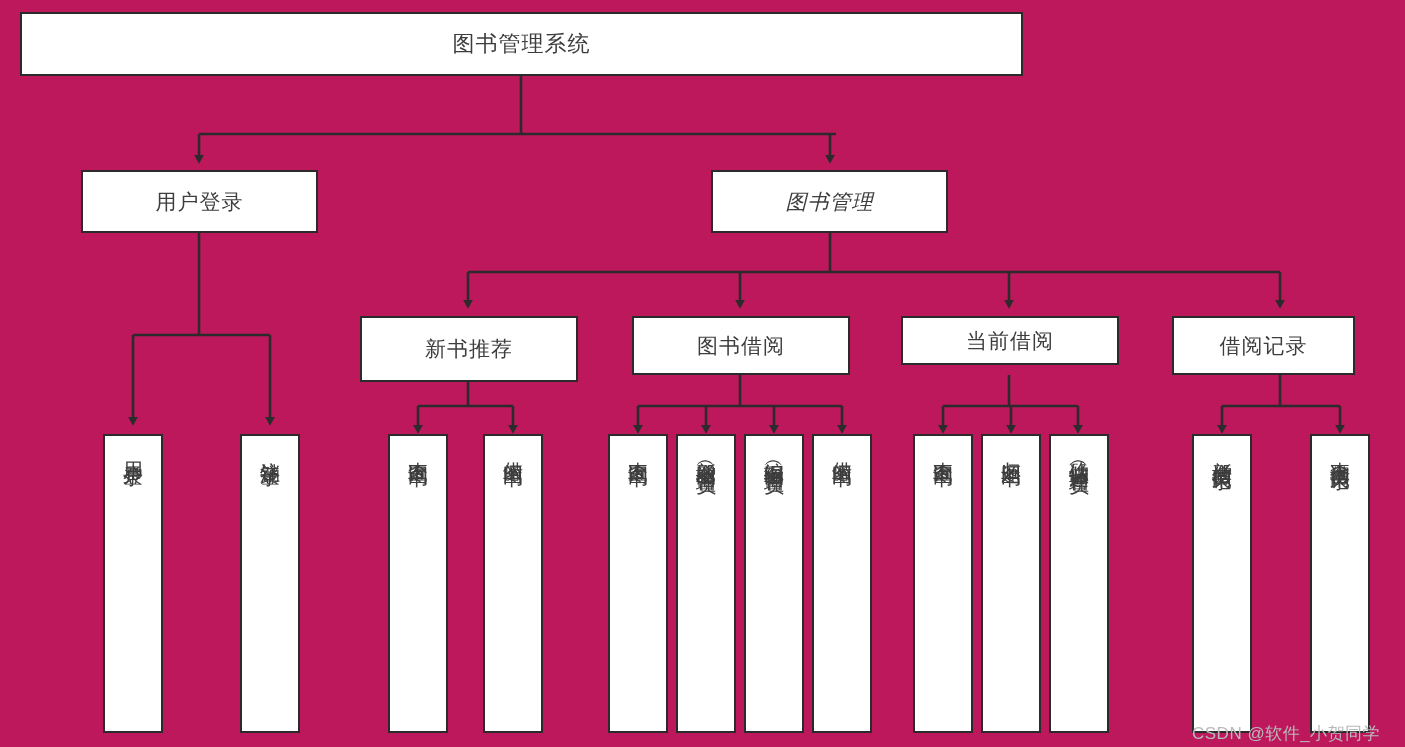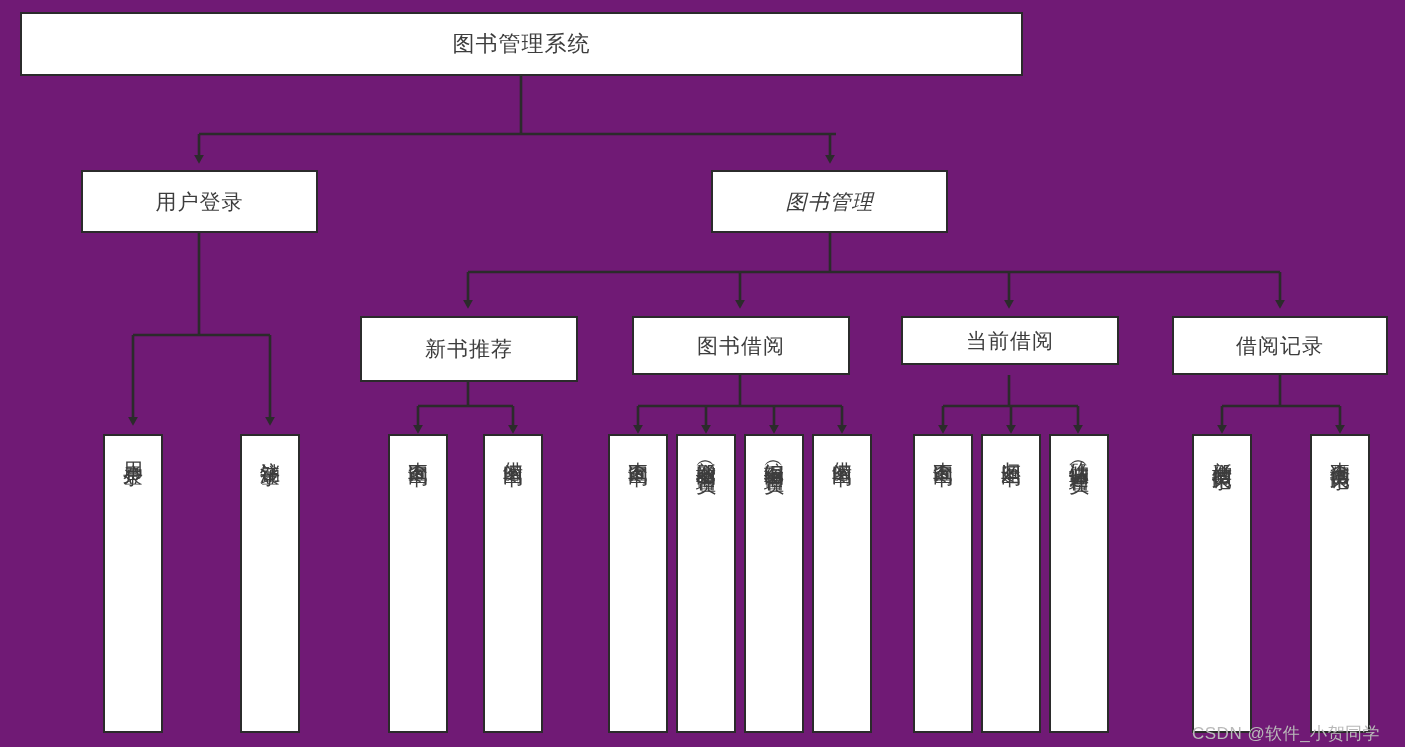--- a/index.html
+++ b/index.html
@@ -8,21 +8,21 @@
     padding: 0;
     background: #ffffff;
   }
   body {
     font-family: "Liberation Sans", "DejaVu Sans", sans-serif;
   }
   #diagram-root {
     position: relative;
     width: 1405px;
     height: 747px;
-    background: #701a75;
+    background: #be185d;
     overflow: hidden;
   }
   
   #connector-layer {
     position: absolute;
     left: 0;
     top: 0;
     width: 1405px;
     height: 747px;
     pointer-events: none;
@@ -144,21 +144,21 @@
   </div>
 
   <div class="node-box horizontal" style="left:632px; top:316px; width:218px; height:59px;justify-content:center;">
     <span>图书借阅</span>
   </div>
 
   <div class="node-box horizontal" style="left:901px; top:316px; width:218px; height:49px;">
     <span>当前借阅</span>
   </div>
 
-  <div class="node-box horizontal" style="left:1172px; top:316px; width:216px; height:59px;">
+  <div class="node-box horizontal" style="left:1172px; top:316px; width:183px; height:59px;">
     <span>借阅记录</span>
   </div>
 
   <div class="node-box vertical" style="left:103px; top:434px; width:60px; height:299px;">
     <span class="vtext">用户登录</span>
   </div>
 
   <div class="node-box vertical" style="left:240px; top:434px; width:60px; height:299px;">
     <span class="vtext">注销登录</span>
   </div>

